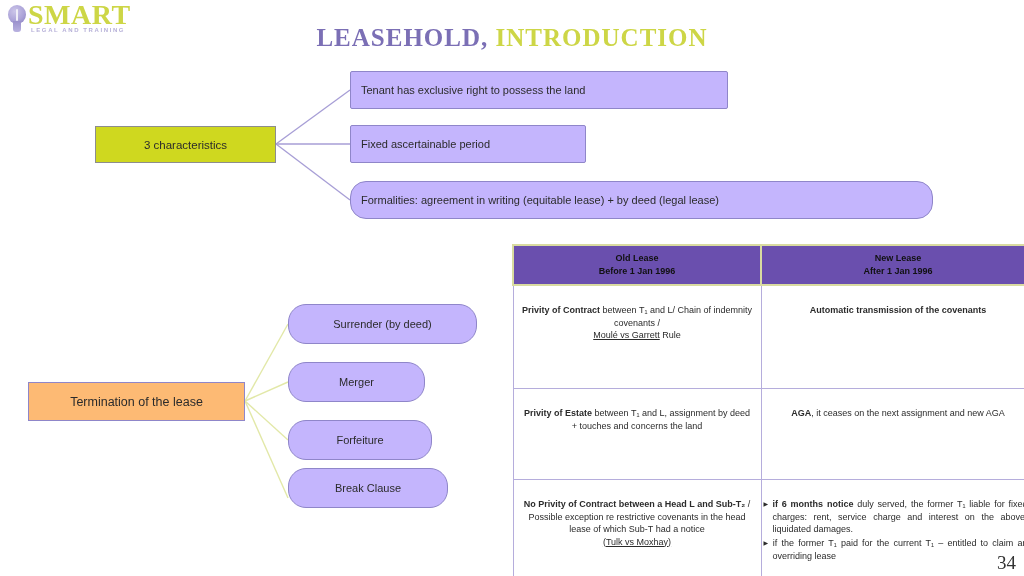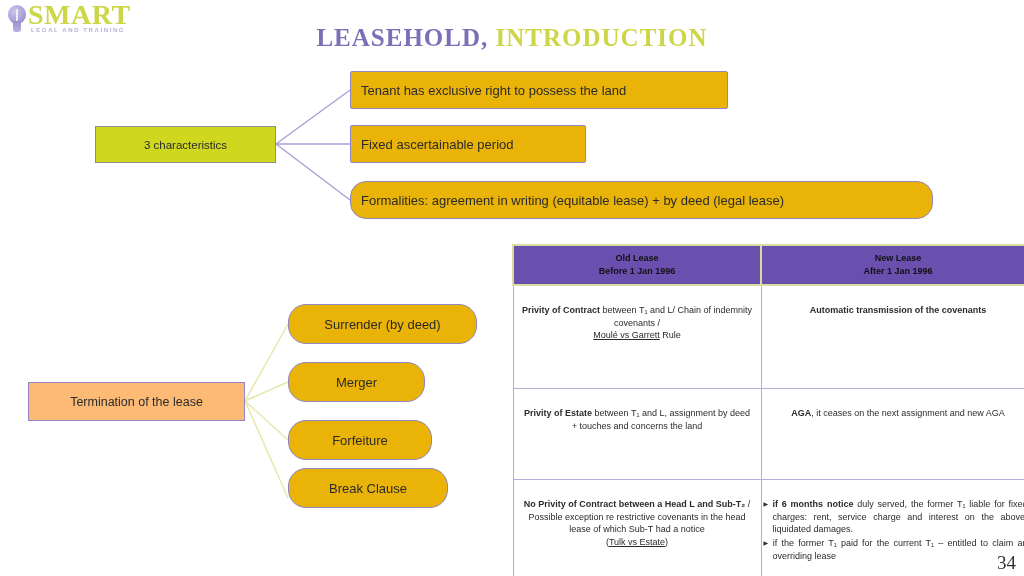--- a/index.html
+++ b/index.html
@@ -83,24 +83,24 @@
   }
   #title .t1 { color: #7b6fb5; }
   #title .t2 { color: #cdd646; }
 
   
   .node {
     position: absolute;
     box-sizing: border-box;
     display: flex;
     align-items: center;
-    background: #eab308;
+    background: #c4b5fd;
     border: 1.4px solid #8f86c9;
     border-radius: 2px;
-    font-size: 13px;
+    font-size: 11px;
     color: #2b2b2b;
     padding: 0 10px;
   }
   .node.center-text { justify-content: center; border-radius: 18px; }
 
   .root-green {
     position: absolute;
     box-sizing: border-box;
     display: flex;
     align-items: center;
@@ -277,21 +277,21 @@
   <tbody>
     <tr class="row1">
       <td class="c"><span class="b">Privity of Contract</span><span> between T₁ and L/ Chain of indemnity covenants /</span><br><span class="u">Moulé vs Garrett</span><span> Rule</span></td>
       <td class="c"><span class="b">Automatic transmission of the covenants</span></td>
     </tr>
     <tr class="row2">
       <td class="c"><span class="b">Privity of Estate</span><span> between T₁ and L, assignment by deed + touches and concerns the land</span></td>
       <td class="c"><span class="b">AGA</span><span>, it ceases on the next assignment and new AGA</span></td>
     </tr>
     <tr class="row3">
-      <td class="c"><span class="b">No Privity of Contract between a Head L and Sub-T₂</span><span> / Possible exception re restrictive covenants in the head lease of which Sub-T had a notice</span><br><span class="u">(Tulk vs Estate)</span></td>
+      <td class="c"><span class="b">No Privity of Contract between a Head L and Sub-T₂</span><span> / Possible exception re restrictive covenants in the head lease of which Sub-T had a notice</span><br><span class="u">(Tulk vs Moxhay)</span></td>
       <td class="bullets">
         <span class="bi"><span class="b">if 6 months notice</span><span> duly served, the former T₁ liable for fixed charges: rent, service charge and interest on the above, liquidated damages.</span></span>
         <span class="bi"><span class="b"></span><span>if the former T₁ paid for the current T₁ – entitled to claim an overriding lease</span></span>
       </td>
     </tr>
   </tbody>
 </table>
 
 <div id="pagenum">34</div>
 

